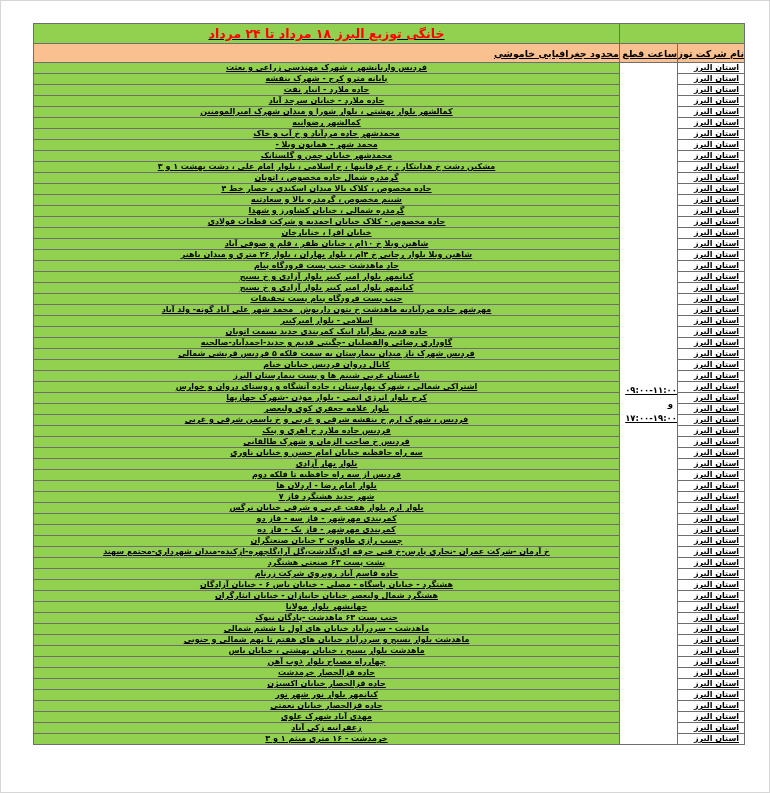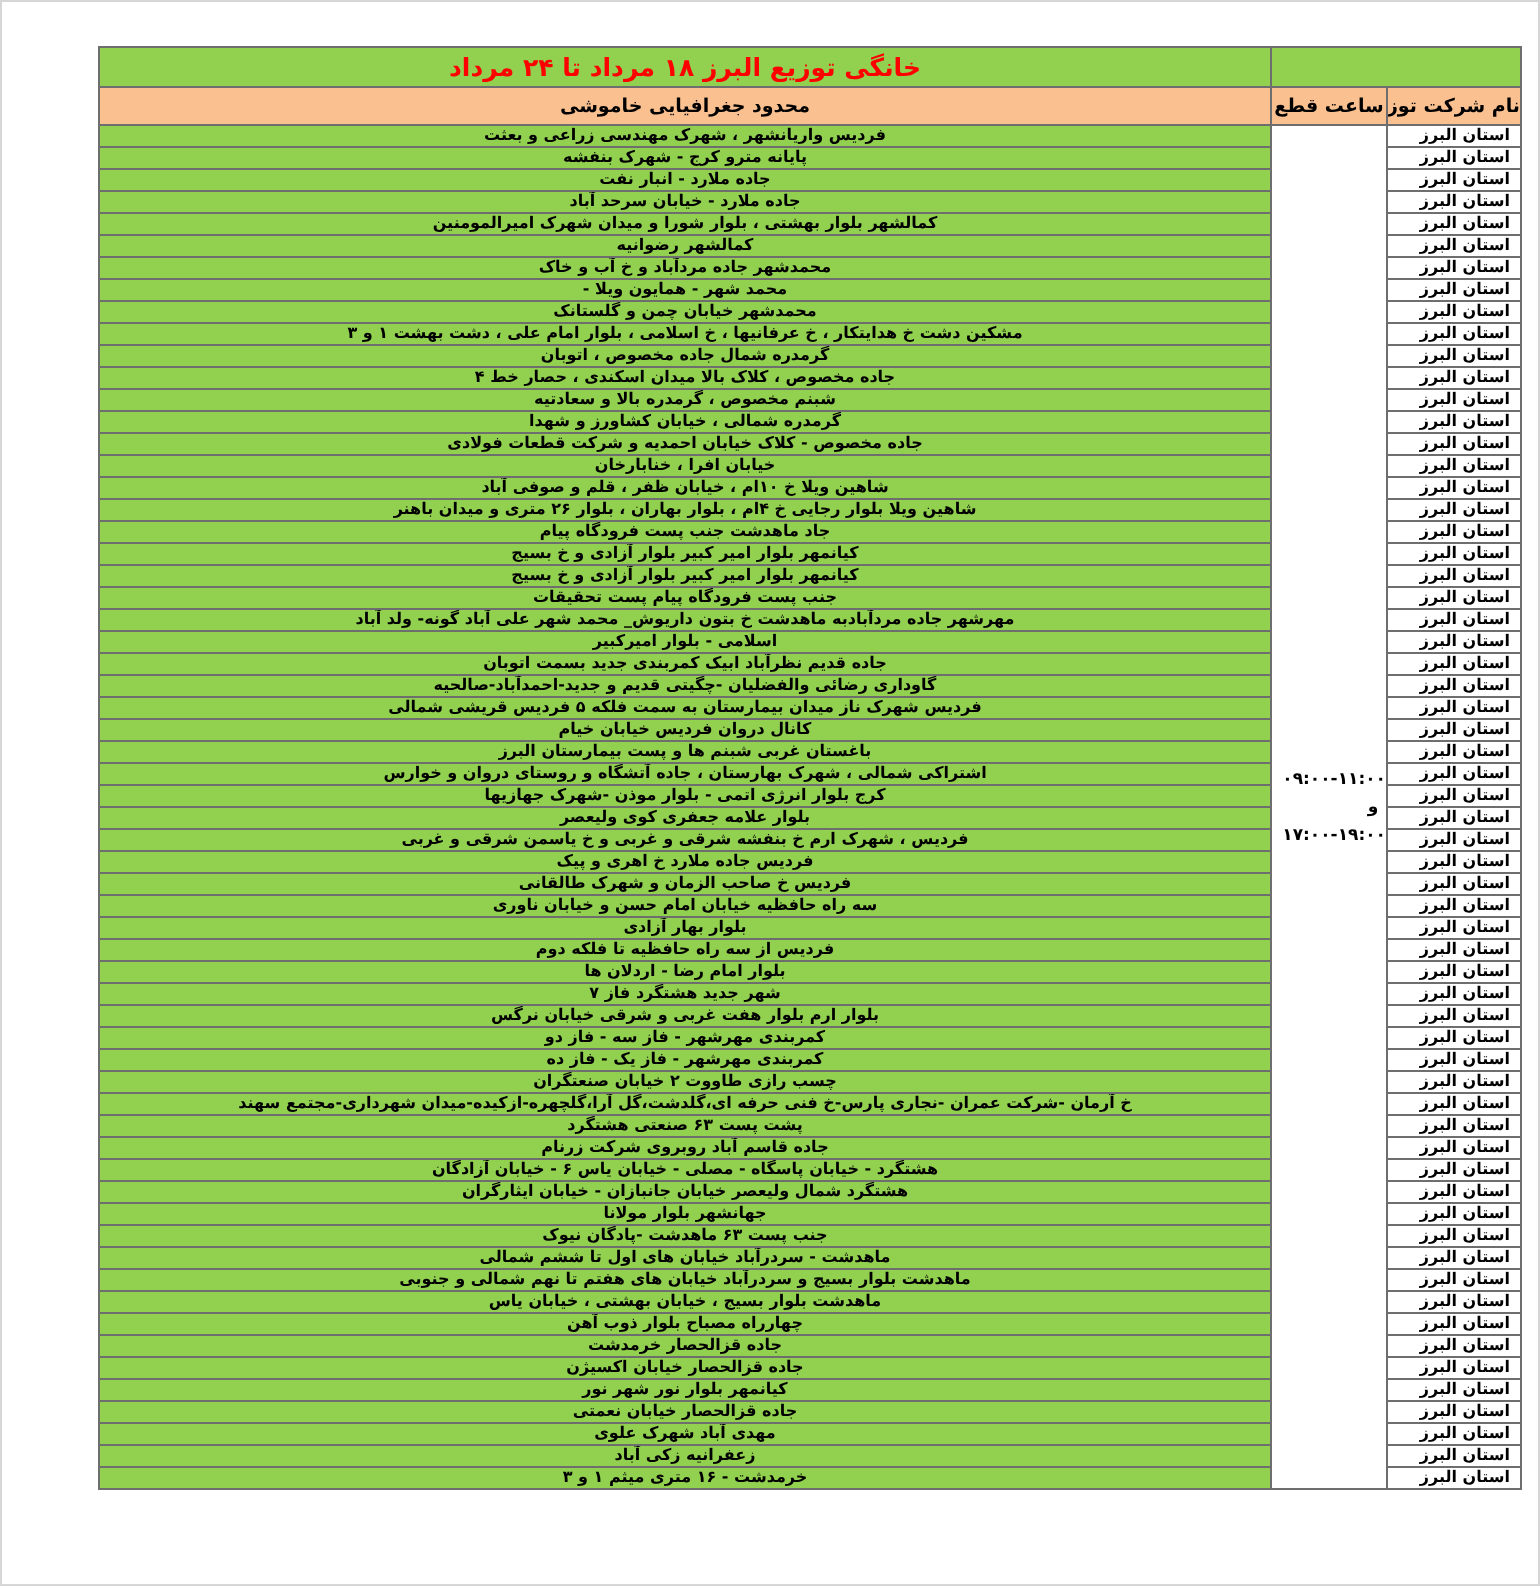--- a/index.html
+++ b/index.html
@@ -9,42 +9,42 @@
     font-family:"DejaVu Sans", sans-serif;
     overflow:hidden;
   }
   .page-frame {
     position:absolute; inset:0;
     box-shadow: inset 0 0 0 1px #d6d6d6;
     pointer-events:none;
   }
   .sheet {
     --green:#92D050; --peach:#FAC090; --red:#FF0000;
-    position:absolute; top:23px; left:49px;
+    position:absolute; top:23px; left:33px;text-decoration:underline;
   }
   table {
     border-collapse:collapse; table-layout:fixed; width:711px;
     border:1px solid #2b2b2b;
   }
   td {
     border:1px solid #6e6e6e;
     padding:0; overflow:hidden; white-space:nowrap;
     color:#000; vertical-align:middle;
   }
   tr.title-row td { height:20px; }
   tr.header-row td { height:19px; }
   td.green-empty { background:var(--green); }
   td.title-cell {
     background:var(--green);
     color:var(--red); font-weight:bold; font-size:12.5px;
     text-align:center;
   }
   td.hdr {
     background:var(--peach);
-    font-weight:bold; font-size:9.5px; text-align:center;
+    font-weight:bold; font-size:9.5px; 
   }
   td.area {
     background:var(--green);
     font-size:8px; font-weight:bold; text-align:center;
     height:11px; line-height:10px;
   }
   td.company {
     background:#ffffff;
     font-size:8px; font-weight:bold;
     text-align:right; padding-right:5px;

